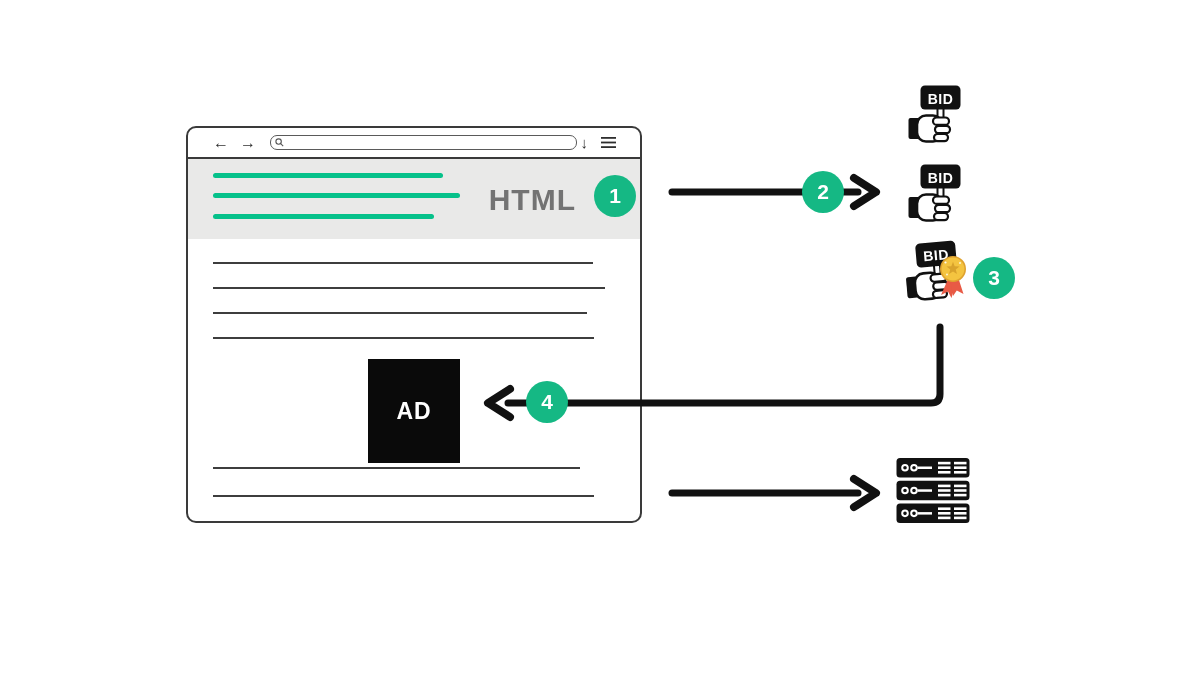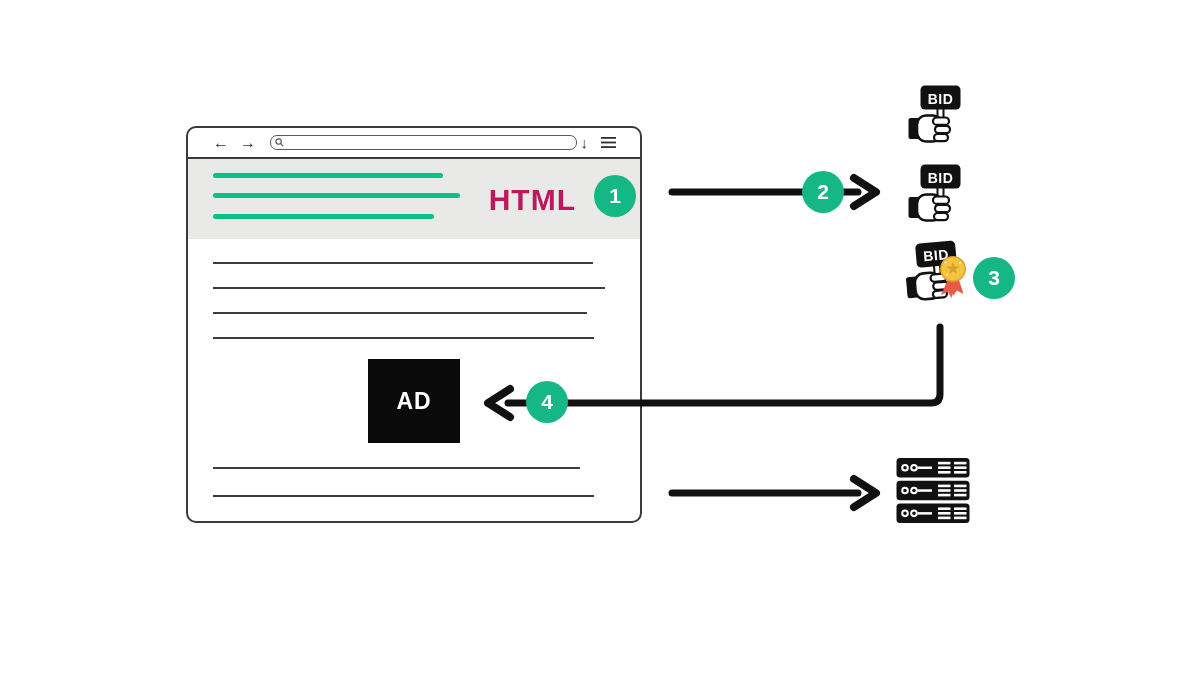--- a/index.html
+++ b/index.html
@@ -17,27 +17,27 @@
              display:flex;align-items:center;padding:0 4px;gap:3px;background:#fff;}
   .searchval{font-size:9px;color:#444;}
   .dl{margin-left:auto;margin-right:13px;font-size:15px;}
   .hamburger{margin-right:24px;display:block;}
 
   .pageheader{position:relative;height:80px;background:var(--header-bg,#e9e9e8);}
   .gline{position:absolute;left:25px;height:5px;border-radius:2.5px;
          background:var(--line-green,#06c18a);}
   .g1{top:14px;width:230px}.g2{top:34px;width:247px}.g3{top:55px;width:221px}
   .htmltitle{position:absolute;right:64px;top:24px;font-size:30px;font-weight:bold;
-             letter-spacing:1px;color:#be185d;}
+             letter-spacing:1px;color:#737373;}
 
   .dline{position:absolute;left:25px;height:2px;background:var(--line-dark,#3d3d3d);}
   .d1{top:134px;width:380px}.d2{top:159px;width:392px}.d3{top:184px;width:374px}
   .d4{top:209px;width:381px}.d5{top:339px;width:367px}.d6{top:367px;width:381px}
 
-  .adbox{position:absolute;left:180px;top:231px;width:92px;height:84px;background:#0a0a0a;
+  .adbox{position:absolute;left:180px;top:231px;width:92px;height:104px;background:#0a0a0a;
          display:flex;align-items:center;justify-content:center;}
   .adbox span{color:#fff;font-size:23px;font-weight:bold;letter-spacing:1px;}
 
   
   .overlay{position:absolute;left:0;top:0;pointer-events:none;}
   .shaft{fill:none;stroke:#111;stroke-width:7;stroke-linecap:round;stroke-linejoin:round;}
   .head{fill:none;stroke:#111;stroke-width:8;stroke-linecap:round;stroke-linejoin:round;}
 
   .step{position:absolute;width:42px;height:42px;border-radius:50%;
         background:var(--accent-green,#15b884);color:#fff;display:flex;align-items:center;

